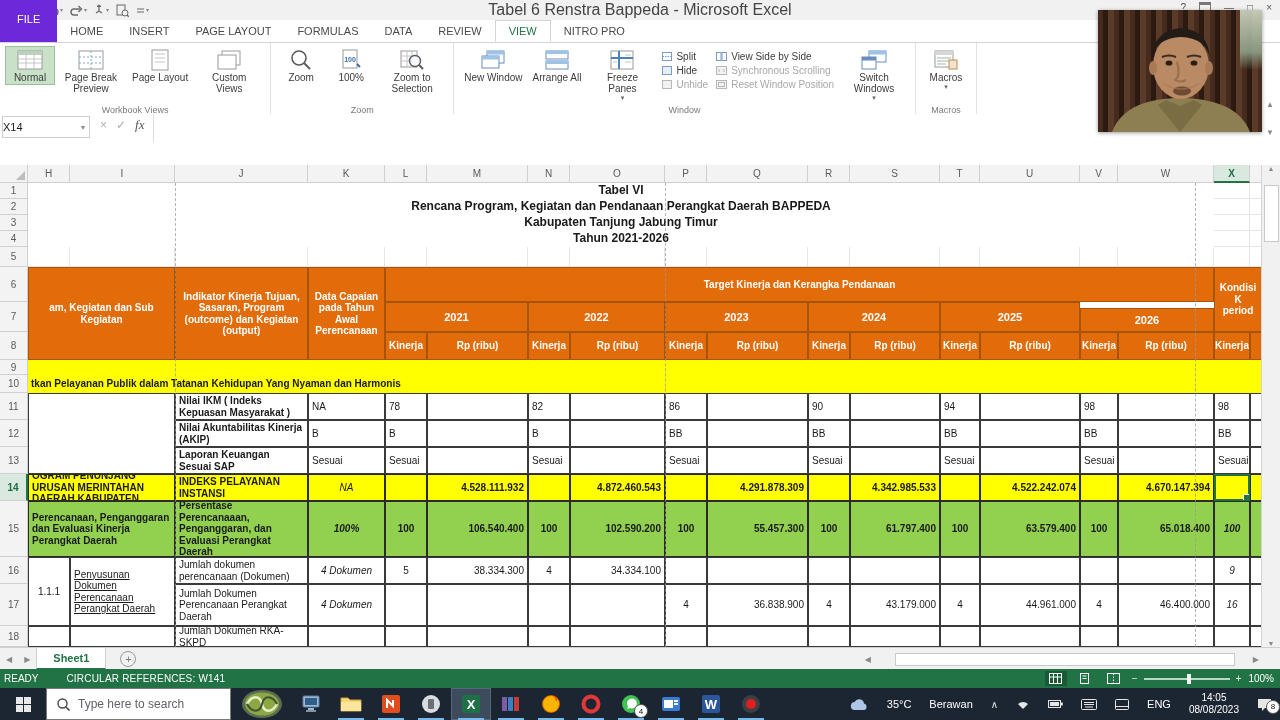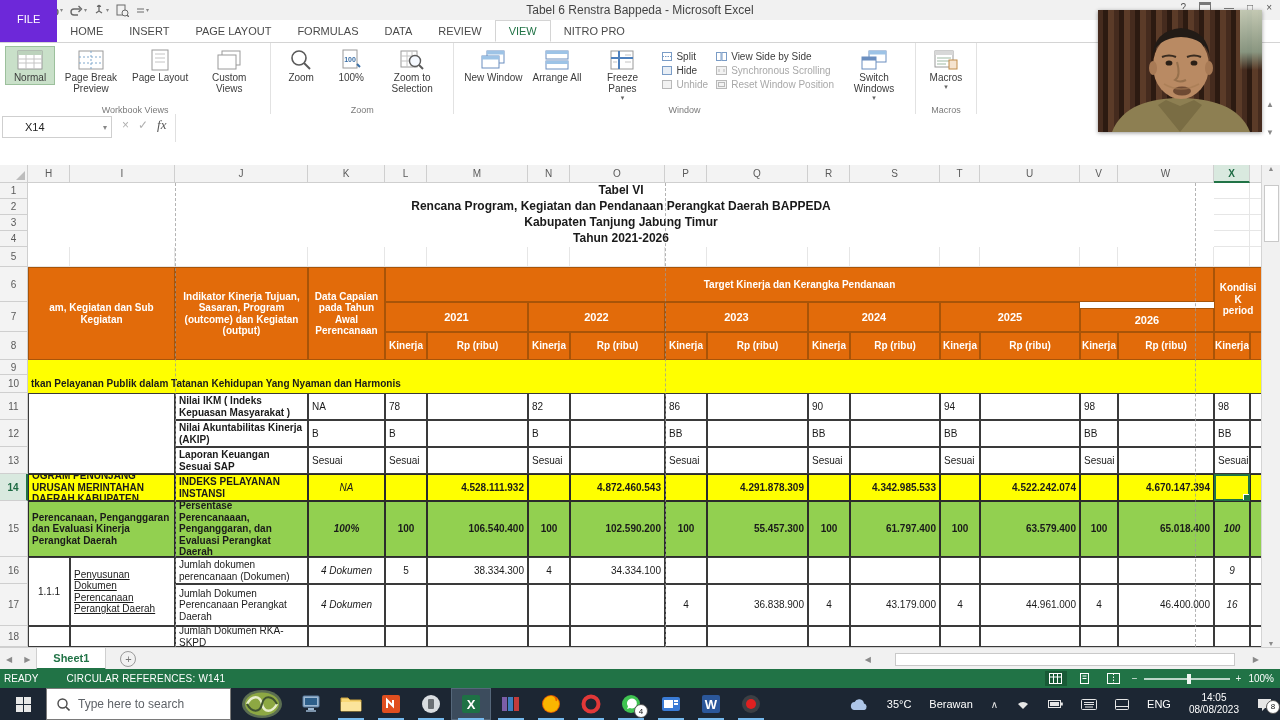--- a/index.html
+++ b/index.html
@@ -4,21 +4,21 @@
 <style>
   html,body{margin:0;padding:0;background:#888;}
   .app{position:relative;width:1280px;height:720px;background:#fff;overflow:hidden;
        font-family:"Liberation Sans",sans-serif;-webkit-font-smoothing:antialiased;}
   
   .titlebar{position:absolute;left:0;top:0;width:1280px;height:20px;background:#f1f1f1;
             border-bottom:1px solid #e3e3e3;display:flex;align-items:center;}
   .qat{display:flex;align-items:center;gap:7px;padding-left:6px;height:100%;}
   .qat .qi{display:flex;align-items:center;color:#6a6a6a;font-size:11px;line-height:1;}
   .qat .dd:after{content:"▾";font-size:6px;color:#888;margin-left:1px;}
-  .tb-title{position:absolute;left:0;right:0;text-align:center;font-size:12px;color:#444;pointer-events:none;}
+  .tb-title{position:absolute;left:0;right:0;text-align:center;font-size:16px;color:#444;pointer-events:none;}
   .winctl{position:absolute;right:8px;top:0;display:flex;gap:13px;align-items:center;height:16px;color:#555;font-size:10px;}
   .winctl span{display:inline-block;line-height:16px;}
   .ribicon{width:10px;height:8px;border:1px solid #777;border-top-width:3px;}
   
   .tabrow{position:absolute;left:0;top:20px;width:1280px;height:22px;background:#fff;display:flex;align-items:flex-end;}
   .rtab{padding:0 13px;font-size:11px;color:#4a4a4a;line-height:21px;cursor:default;}
   .rtab.file{background:#6d28d9;color:#fff;padding:12px 17px;line-height:22px;}
   .rtab.active{border:1px solid #d4d4d4;border-bottom:1px solid #fff;color:#217346;line-height:20px;background:#fff;}
   
   .ribbon{position:absolute;left:0;top:42px;width:1280px;height:72px;background:#fff;
@@ -35,21 +35,21 @@
   .chk.dis{color:#a0a0a0;}
   .cb{width:10px;height:10px;border:1px solid #919191;background:#fff;position:relative;flex:0 0 auto;}
   .cb:after{content:"✓";position:absolute;left:0px;top:-3px;font-size:10px;color:#444;}
   .chk.dis .cb:after{color:#a7a7a7;}
   .smallcol{display:flex;flex-direction:column;gap:3px;padding:5px 4px;}
   .smallbtn{display:flex;align-items:center;gap:4px;font-size:10px;color:#3c3c3c;white-space:nowrap;}
   .smallbtn.dis{color:#a8a8a8;}
   
   .fbar{position:absolute;left:0;top:114px;width:1280px;height:30px;background:#fff;display:flex;align-items:flex-start;}
   .namebox{width:86px;height:20px;margin:2px 0 0 2px;border:1px solid #cfcfcf;display:flex;align-items:center;
-           font-size:11px;color:#222;padding-left:22px;justify-content:space-between;background:#fff;}
+           font-size:11px;color:#222;padding-left:0;justify-content:space-between;background:#fff;}
   .nb-dd{color:#888;font-size:8px;padding-right:4px;}
   .fb-ctls{display:flex;align-items:center;height:22px;margin-left:10px;gap:9px;color:#b0b0b0;font-size:12px;}
   .fb-fx{font-family:"Liberation Serif",serif;font-style:italic;color:#555;font-size:13px;}
   .fb-input{flex:1;height:28px;border-left:1px solid #e0e0e0;margin-left:9px;background:#fff;}
   .spacer{position:absolute;left:0;top:144px;width:1280px;height:21px;background:#fff;border-bottom:1px solid #d8d8d8;}
   .rib-chev{position:absolute;right:6px;top:100px;color:#888;font-size:8px;}
   .fb-chev{position:absolute;right:6px;top:128px;color:#888;font-size:8px;}
   
   #grid{position:absolute;left:0;top:165px;width:1262px;height:482px;display:grid;background:#fff;overflow:hidden;}
   .ch,.rh{background:#f3f3f3;border-right:1px solid #cfcfcf;border-bottom:1px solid #cfcfcf;

